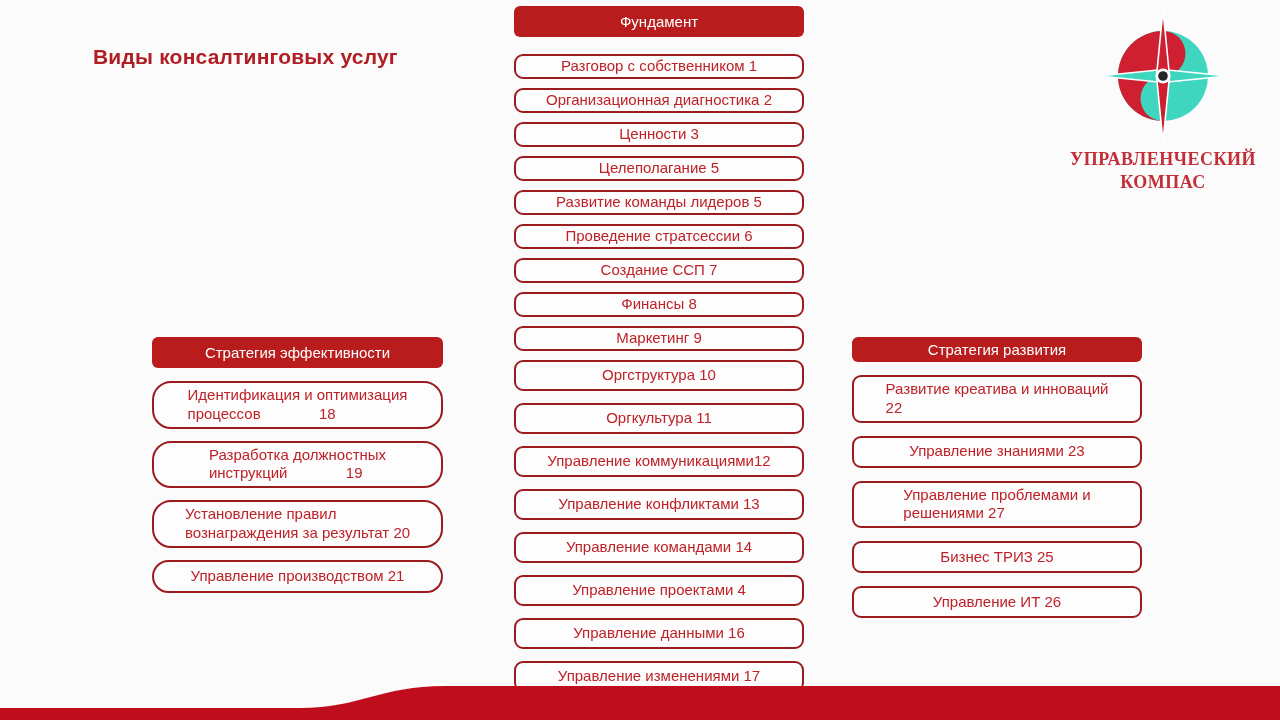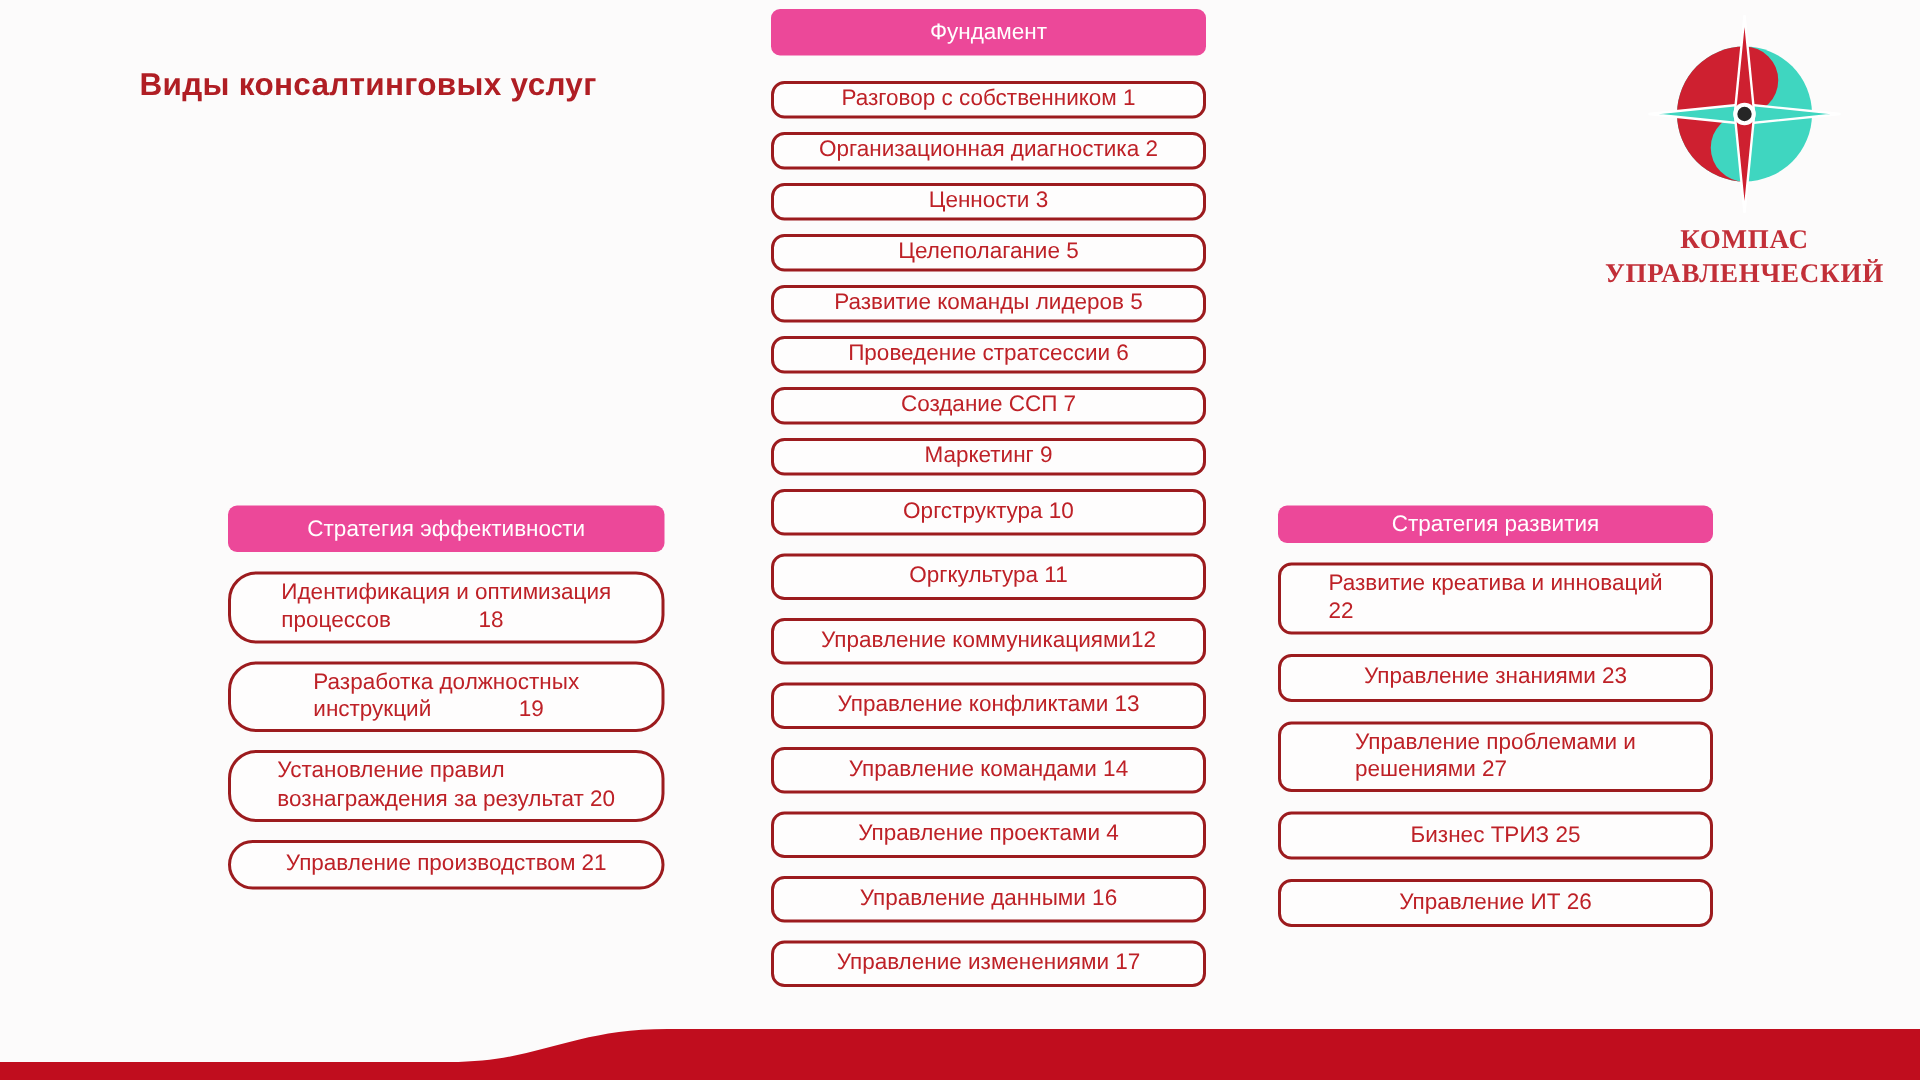--- a/index.html
+++ b/index.html
@@ -21,21 +21,21 @@
     letter-spacing: 0.2px;
   }
 
   
   .column { position: absolute; display: flex; flex-direction: column; }
   .col-foundation  { left: 514px; top: 6px;   width: 290px; }
   .col-efficiency  { left: 152px; top: 337px; width: 291px; }
   .col-development { left: 852px; top: 337px; width: 290px; }
 
   .col-header {
-    background: #ec4899;
+    background: #b91c1c;
     color: #ffffff;
     border-radius: 6px;
     min-height: 31px;
     display: flex; align-items: center; justify-content: center;
     font-size: 15px;
     padding: 3px 10px;
     margin-bottom: 17px;
   }
   .col-efficiency .col-header { margin-bottom: 13px; }
   .col-development .col-header { min-height: 25px; margin-bottom: 13px; }
@@ -91,35 +91,36 @@
     <path d="M 100,23 A 22.5,22.5 0 0 1 100,68 A 22.5,22.5 0 0 0 100,113 A 45,45 0 0 1 100,23 Z" fill="#ce2030"></path>
 
     <polygon points="36,68 100,61.5 164,68 100,74.5" fill="#3fd6c0" stroke="#ffffff" stroke-width="1.6"></polygon>
 
     <polygon points="100,2 106.5,68 100,134 93.5,68" fill="#ce2030" stroke="#ffffff" stroke-width="1.6"></polygon>
 
     <circle cx="100" cy="68" r="7.5" fill="#ffffff"></circle>
     <circle cx="100" cy="68" r="4.8" fill="#262626"></circle>
   </svg>
   <div class="logo-text">
+    <div>УПРАВЛЕНЧЕСКИЙ</div>
     <div>КОМПАС</div>
-    <div>УПРАВЛЕНЧЕСКИЙ</div>
   </div>
 </div>
 
 <div class="column col-foundation">
   <div class="col-header">Фундамент</div>
   <div>
       <div class="item">Разговор с собственником 1</div>
       <div class="item">Организационная диагностика 2</div>
       <div class="item">Ценности 3</div>
       <div class="item">Целеполагание 5</div>
       <div class="item">Развитие команды лидеров 5</div>
       <div class="item">Проведение стратсессии 6</div>
       <div class="item">Создание ССП 7</div>
+      <div class="item">Финансы 8</div>
       <div class="item">Маркетинг 9</div>
       <div class="item tall">Оргструктура 10</div>
       <div class="item tall">Оргкультура 11</div>
       <div class="item tall">Управление коммуникациями12</div>
       <div class="item tall">Управление конфликтами 13</div>
       <div class="item tall">Управление командами 14</div>
       <div class="item tall">Управление проектами 4</div>
       <div class="item tall">Управление данными 16</div>
       <div class="item tall">Управление изменениями 17</div>
     </div>

